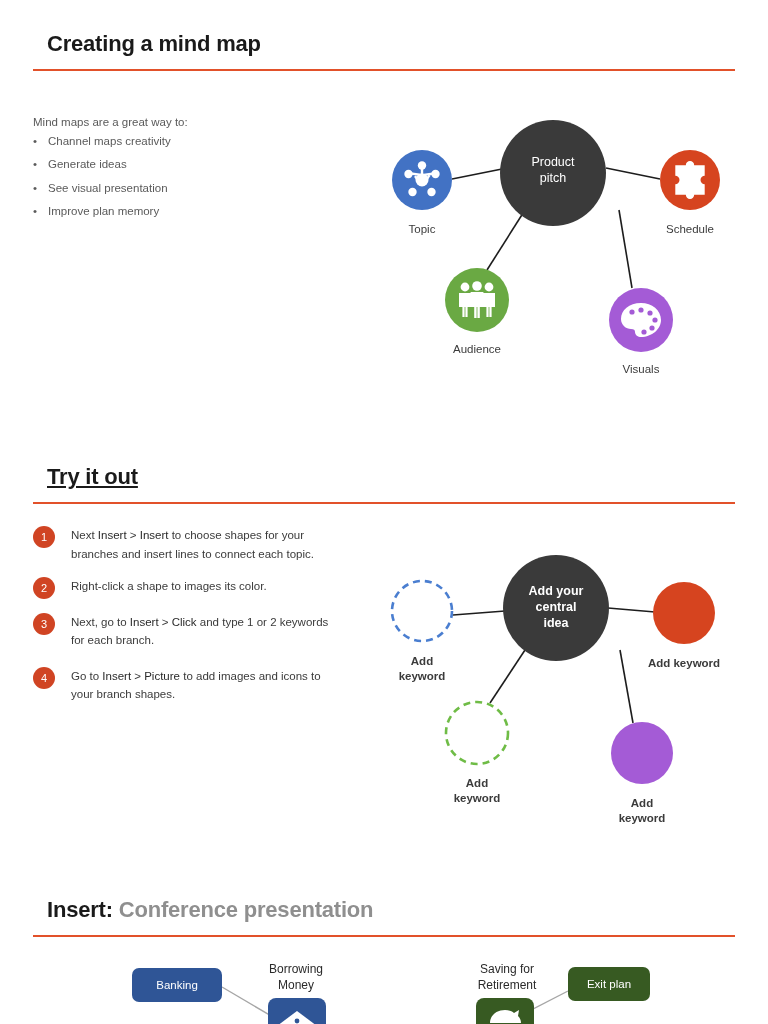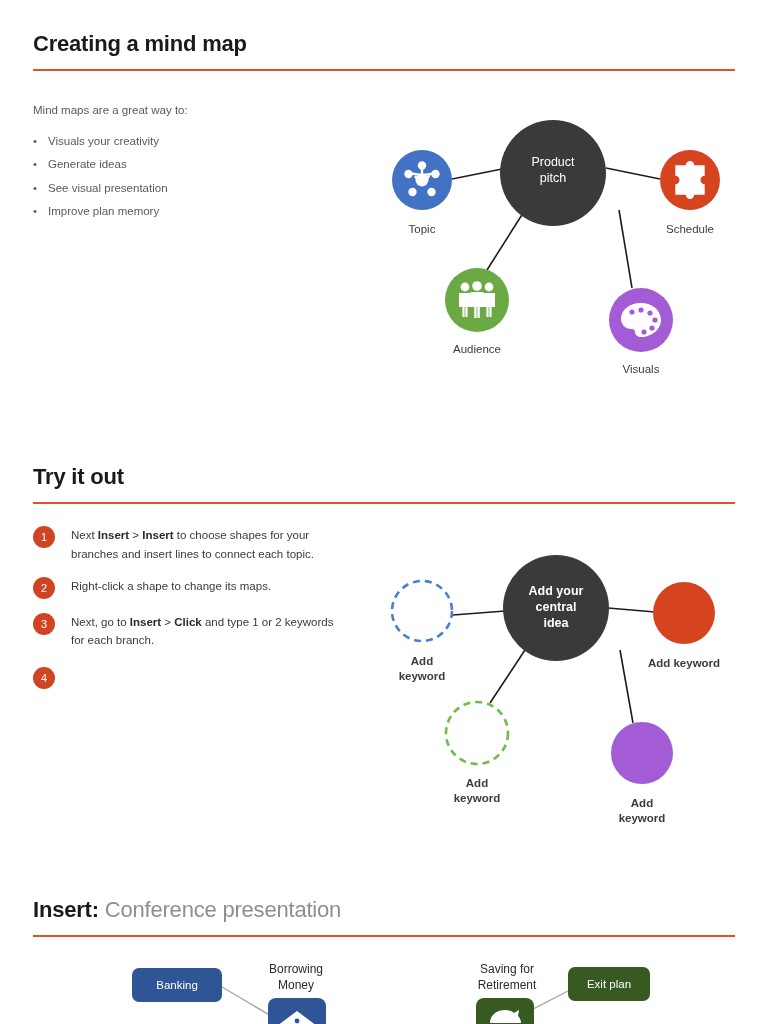--- a/index.html
+++ b/index.html
@@ -17,29 +17,29 @@
   }
 
   .page {
     position: absolute;
     inset: 0;
   }
 
   
   .section-heading {
     position: absolute;
-    left: 33px;
+    left: 47px;
     font-size: 22px;
     font-weight: bold;
     color: #1a1a1a;
     letter-spacing: -0.2px;
     white-space: nowrap;
   }
   .section-heading .sub {
-    font-weight: normal;
+    font-weight: bold;
     color: #8f8f8f;
   }
   .rule {
     position: absolute;
     left: 33px;
     width: 702px;
     height: 2px;
     background: #e2512a;
   }
 
@@ -99,42 +99,42 @@
     font-size: 11px;
     line-height: 22px;
     text-align: center;
     font-family: "Liberation Sans", sans-serif;
   }
   .step-text {
     font-size: 11.5px;
     line-height: 16.5px;
     color: #3b3b3b;
   }
-  .step-text b { font-weight: bold; color: #2a2a2a; }
+  .step-text b { font-weight: normal; color: #2a2a2a; }
 
   
   .map {
     position: absolute;
   }
   .map svg { display: block; }
 </style>
 </head>
 <body>
 
 <div class="page">
 
   <div class="section-heading" style="top:31px;">Creating a mind map</div>
   <div class="rule" style="top:69px;"></div>
 
-  <div class="intro-line" style="top:104px;">Mind maps are a great way to:</div>
+  <div class="intro-line" style="top:116px;">Mind maps are a great way to:</div>
 
   <ul class="bullet-list">
     <li>
       <span class="dot">•</span>
-      <span>Visuals your creativity</span>
+      <span>Channel maps creativity</span>
     </li>
     <li>
       <span class="dot">•</span>
       <span>Generate ideas</span>
     </li>
     <li>
       <span class="dot">•</span>
       <span>See visual presentation</span>
     </li>
     <li>
@@ -198,38 +198,39 @@
         <circle cx="282" cy="218" r="2.6" fill="#a45bd6"></circle>
         <circle cx="274" cy="222" r="2.6" fill="#a45bd6"></circle>
       </g>
       <text x="271" y="263" text-anchor="middle" font-family="Liberation Sans, sans-serif" font-size="11.5" fill="#3b3b3b">Visuals</text>
 
       <text x="183" y="56" text-anchor="middle" font-family="Liberation Sans, sans-serif" font-size="12.5" fill="#ffffff">Product</text>
       <text x="183" y="72" text-anchor="middle" font-family="Liberation Sans, sans-serif" font-size="12.5" fill="#ffffff">pitch</text>
     </svg>
   </div>
 
-  <div class="section-heading" style="top:464px;">Try it out</div>
+  <div class="section-heading" style="top:464px;text-decoration:underline;">Try it out</div>
   <div class="rule" style="top:502px;"></div>
 
   <div class="steps">
     <div class="step">
       <span class="step-badge">1</span>
       <span class="step-text"><span>Next </span><b>Insert</b><span> &gt; </span><b>Insert</b><span> to choose shapes for your branches and insert lines to connect each topic.</span></span>
     </div>
     <div class="step" style="margin-bottom:17px;">
       <span class="step-badge">2</span>
-      <span class="step-text"><span>Right-click a shape to change its maps.</span></span>
+      <span class="step-text"><span>Right-click a shape to images its color.</span></span>
     </div>
     <div class="step" style="margin-bottom:17px;">
       <span class="step-badge">3</span>
       <span class="step-text"><span>Next, go to </span><b>Insert</b><span> &gt; </span><b>Click</b><span> and type 1 or 2 keywords for each branch.</span></span>
     </div>
     <div class="step">
       <span class="step-badge">4</span>
+      <span class="step-text"><span>Go to </span><b>Insert</b><span> &gt; </span><b>Picture</b><span> to add images and icons to your branch shapes.</span></span>
     </div>
   </div>
 
   <div class="map" style="left:370px; top:545px; width:380px; height:300px;font-weight:bold;">
     <svg width="380" height="300" viewBox="0 0 380 300" xmlns="http://www.w3.org/2000/svg">
       <g stroke="#1d1d1d" stroke-width="1.6" fill="none">
         <line x1="83" y1="70" x2="135" y2="66"></line>
         <line x1="238" y1="63" x2="285" y2="67"></line>
         <line x1="120" y1="158" x2="155" y2="105"></line>
         <line x1="250" y1="105" x2="263" y2="178"></line>

